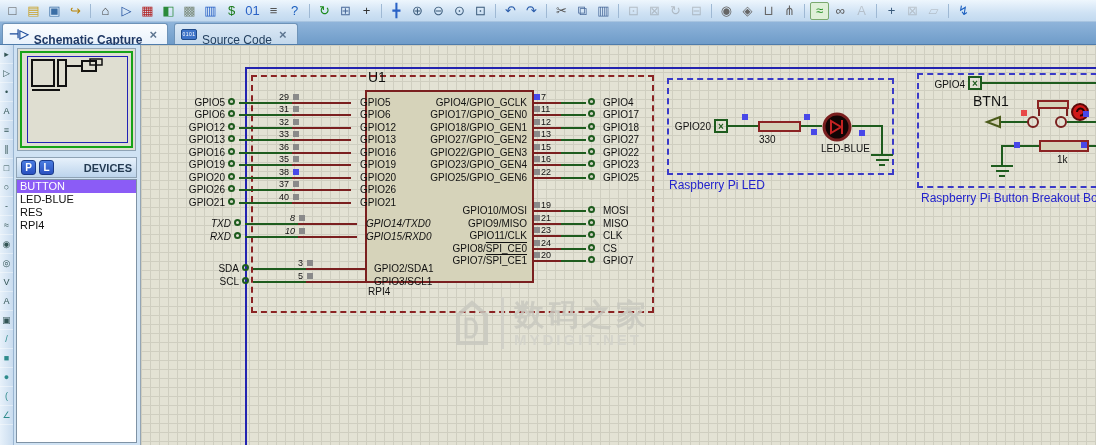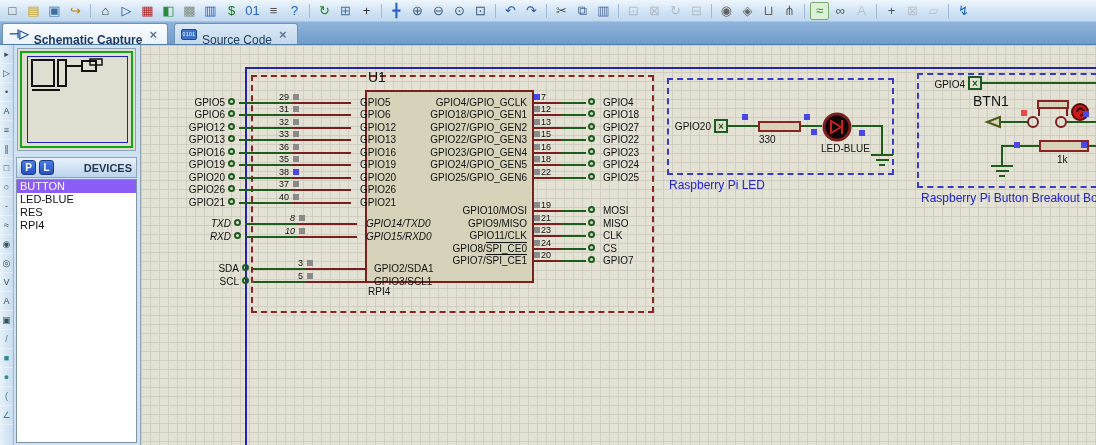--- a/index.html
+++ b/index.html
@@ -595,20 +595,29 @@
       <div class="prow-r">
         <span class="pinlab-r"><i style="font-style:normal">GPIO4/GPIO_GCLK</i><i class="over" style="font-style:normal"></i></span>
         <span class="pstub-r"></span>
         <span class="pwire-r"></span>
         <span class="pring-r"></span>
         <span class="pl-r">GPIO4</span>
         <span class="pnum-r">7</span>
         <span class="pmark-r" data-marker="blue"></span>
       </div>
 
+      <div class="prow-r">
+        <span class="pinlab-r"><i style="font-style:normal">GPIO17/GPIO_GEN0</i><i class="over" style="font-style:normal"></i></span>
+        <span class="pstub-r"></span>
+        <span class="pwire-r"></span>
+        <span class="pring-r"></span>
+        <span class="pl-r">GPIO17</span>
+        <span class="pnum-r">11</span>
+        <span class="pmark-r" data-marker="gray"></span>
+      </div>
 
       <div class="prow-r">
         <span class="pinlab-r"><i style="font-style:normal">GPIO18/GPIO_GEN1</i><i class="over" style="font-style:normal"></i></span>
         <span class="pstub-r"></span>
         <span class="pwire-r"></span>
         <span class="pring-r"></span>
         <span class="pl-r">GPIO18</span>
         <span class="pnum-r">12</span>
         <span class="pmark-r" data-marker="gray"></span>
       </div>
@@ -636,29 +645,20 @@
       <div class="prow-r">
         <span class="pinlab-r"><i style="font-style:normal">GPIO23/GPIO_GEN4</i><i class="over" style="font-style:normal"></i></span>
         <span class="pstub-r"></span>
         <span class="pwire-r"></span>
         <span class="pring-r"></span>
         <span class="pl-r">GPIO23</span>
         <span class="pnum-r">16</span>
         <span class="pmark-r" data-marker="gray"></span>
       </div>
 
-      <div class="prow-r">
-        <span class="pinlab-r"><i style="font-style:normal">GPIO24/GPIO_GEN5</i><i class="over" style="font-style:normal"></i></span>
-        <span class="pstub-r"></span>
-        <span class="pwire-r"></span>
-        <span class="pring-r"></span>
-        <span class="pl-r">GPIO24</span>
-        <span class="pnum-r">18</span>
-        <span class="pmark-r" data-marker="gray"></span>
-      </div>
 
       <div class="prow-r">
         <span class="pinlab-r"><i style="font-style:normal">GPIO25/GPIO_GEN6</i><i class="over" style="font-style:normal"></i></span>
         <span class="pstub-r"></span>
         <span class="pwire-r"></span>
         <span class="pring-r"></span>
         <span class="pl-r">GPIO25</span>
         <span class="pnum-r">22</span>
         <span class="pmark-r" data-marker="gray"></span>
       </div>
@@ -770,13 +770,24 @@
   <div class="gnd" style="left:849px; top:120px;">
     <i class="b1"></i>
       <i class="b2"></i>
       <i class="b3"></i>
   </div>
   <div class="mk red" style="left:880px; top:65px;"></div>
   <div class="mk blue" style="left:942px; top:66px;"></div>
   <div class="mk blue" style="left:873px; top:97px;"></div>
   <div class="mk blue" style="left:940px; top:97px;"></div>
 
+  <div id="watermark">
+    <svg width="38" height="52">
+      <path d="M 5 18 L 19 6 L 33 18 L 33 46 L 5 46 Z" fill="none" stroke="#c9c9c0" stroke-width="4"></path>
+      <path d="M 13 22 L 19 22 A 8 10 0 0 1 19 40 L 13 40 Z" fill="none" stroke="#c9c9c0" stroke-width="3"></path>
+    </svg>
+    <div id="wm-sep"></div>
+    <div>
+      <div id="wm-cjk">数码之家</div>
+      <div id="wm-latin">MYDIGIT.NET</div>
+    </div>
+  </div>
 </div>
 
 </body></html>

